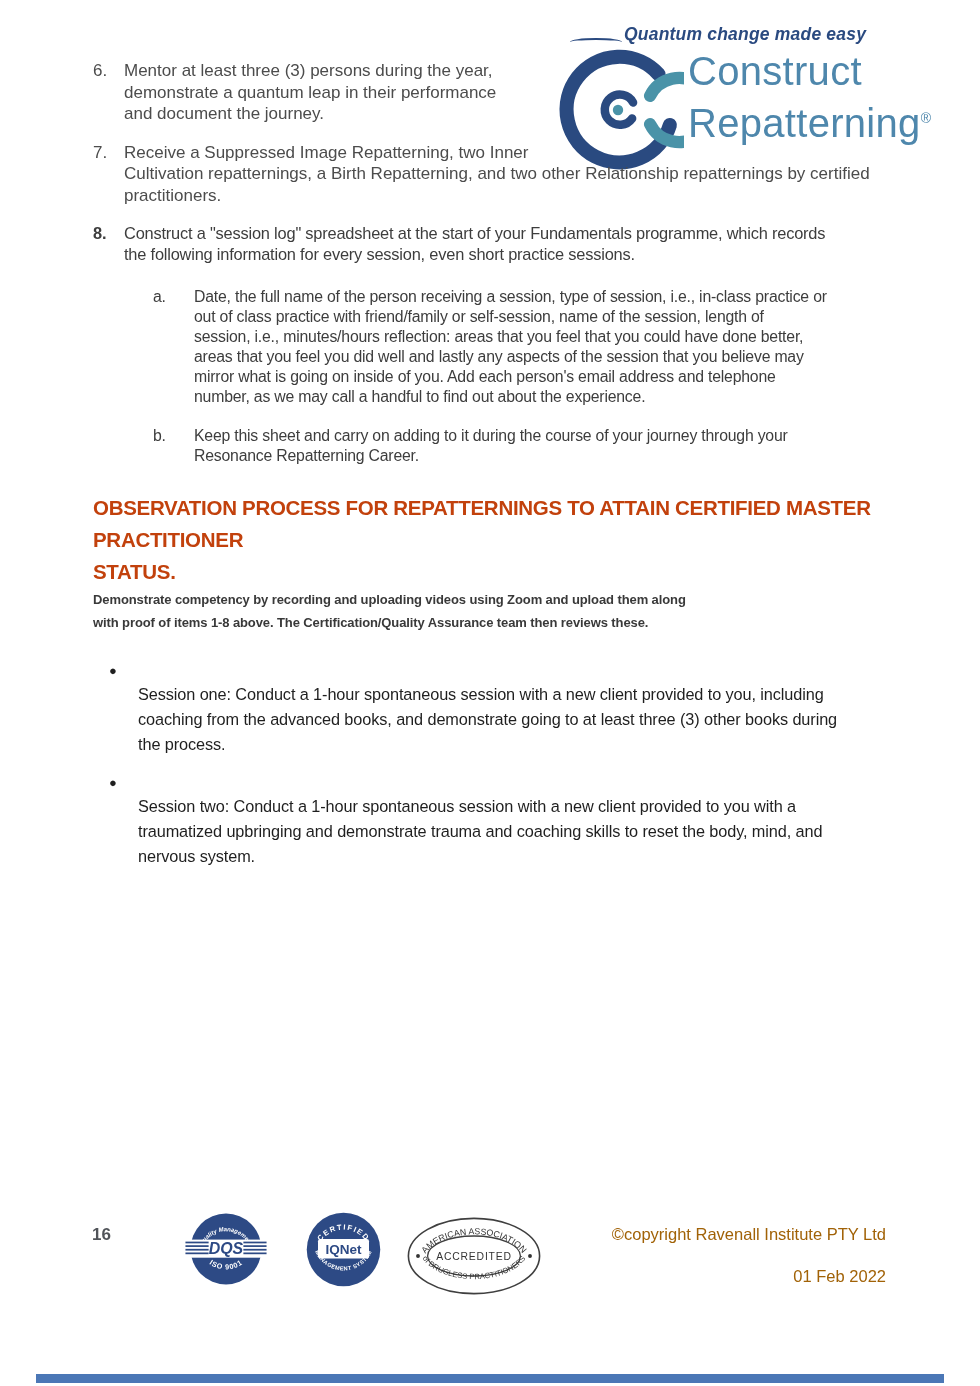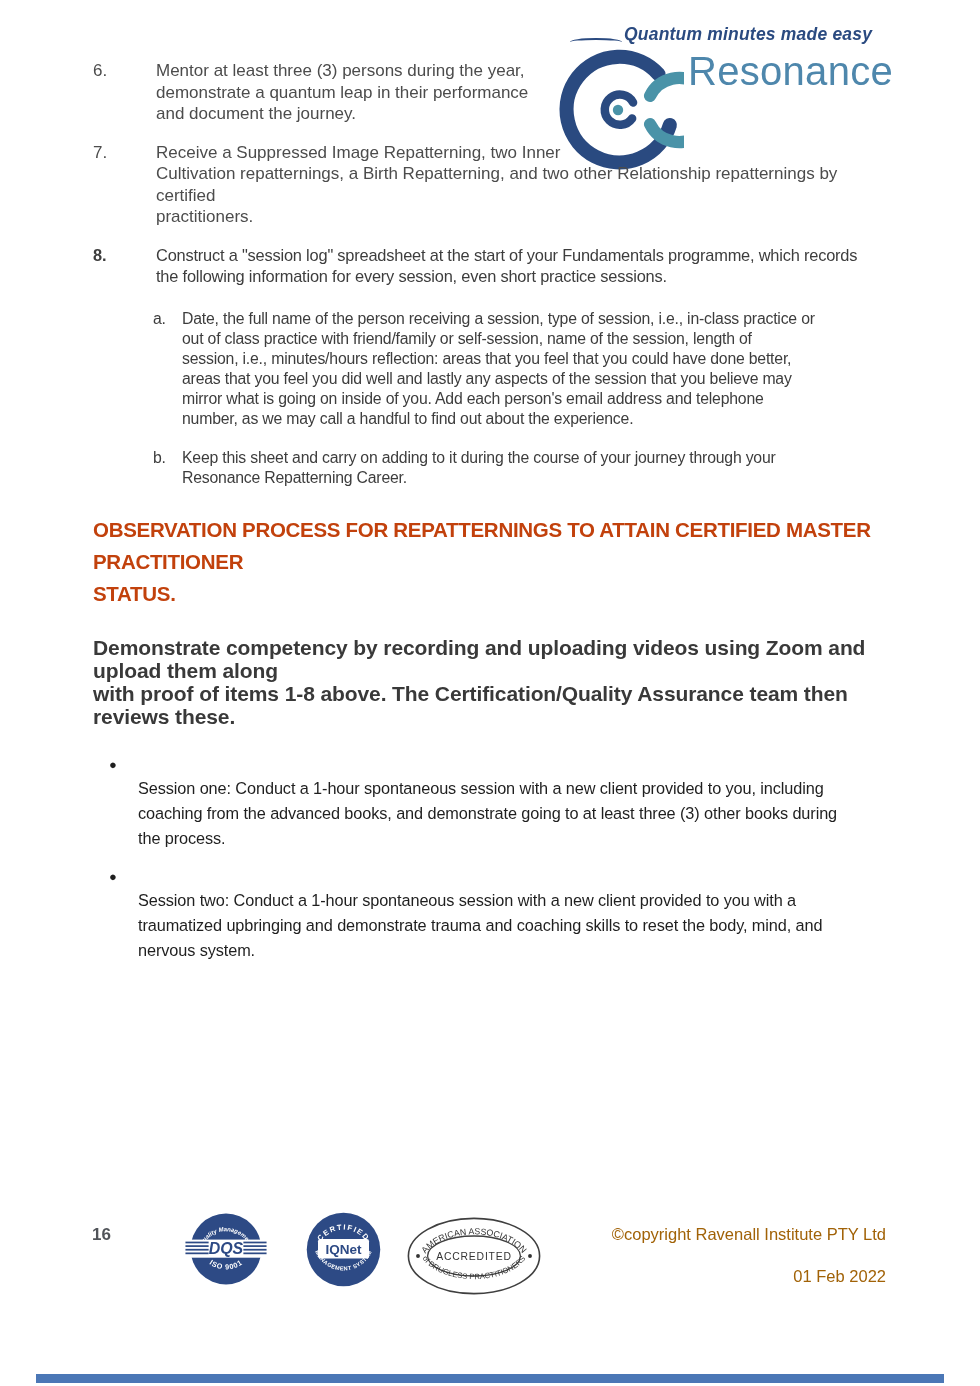--- a/index.html
+++ b/index.html
@@ -16,33 +16,33 @@
   .logo-spiral { position:absolute; left:2px; top:20px; width:132px; height:132px; }
   .logo-text { position:absolute; left:138px; top:24px; color:#4e87ac; font-size:40px;
                line-height:47px; letter-spacing:0.3px; white-space:nowrap; }
   .logo-reg { font-size:14px; vertical-align:14px; }
 
   
   .content { position:absolute; left:93px; top:60px; width:794px; }
 
   .nitem { display:flex; margin-bottom:17px; color:#4c4c4c; font-size:17px; line-height:21.5px; }
   .nitem .num { width:31px; flex:none; }
-  .nitem .txt { white-space:pre-line;margin-left:32px; }
+  .nitem .txt { white-space:pre-line; }
   .nitem.alt { font-size:16.4px; line-height:21px; color:#3d3d3d; letter-spacing:-0.2px; }
   .nitem.alt .num { font-weight:700; }
 
   .subitem { display:flex; margin-left:60px; margin-bottom:19px; font-size:15.8px;
              line-height:20px; color:#3d3d3d; letter-spacing:-0.2px; }
   .subitem .lbl { width:29px; flex:none; }
-  .subitem .txt { white-space:pre-line; }
+  .subitem .txt { white-space:pre-line;margin-left:12px; }
 
   .section-heading { margin-top:26px; font-size:20.5px; font-weight:700; color:#c2410c;
                      letter-spacing:-0.3px; line-height:32px; white-space:pre-line; }
 
-  .section-intro { margin-top:26px; font-weight:700; font-size:21px; line-height:23px;
+  .section-intro { font-weight:700; font-size:13px; line-height:23px;
                    color:#393939; white-space:pre-line; letter-spacing:-0.1px; }
 
   .bullets { margin:24px 0 0 16px; }
   .bullet { display:flex; margin-bottom:13px; font-size:16.3px; line-height:25px;
             color:#1f1f1f; letter-spacing:-0.1px; }
   .bullet .dot { width:29px; flex:none; font-size:13px; line-height:25px; }
   .bullet .txt { white-space:pre-line;margin-top:24px; }
 
   
   .footer { position:absolute; left:0; top:1205px; width:980px; height:120px; }
@@ -56,29 +56,30 @@
 
   .bottom-bar { position:absolute; left:36px; right:36px; bottom:3px; height:9px; background:#4b77b6; }
 </style>
 </head>
 <body>
 
 <div class="page">
 
   <div class="logo">
     <div class="logo-swoosh"></div>
-    <div class="logo-tagline">Quantum minutes made easy</div>
+    <div class="logo-tagline">Quantum change made easy</div>
     <svg class="logo-spiral" viewBox="0 0 140 140">
       <path d="M113,32 A56,56 0 1 0 125,86" fill="none" stroke="#2a4a80" stroke-width="15" stroke-linecap="round"></path>
       <path d="M104,85 A34,34 0 1 0 104,55" fill="none" stroke="#4a93a8" stroke-width="13" stroke-linecap="round"></path>
       <path d="M86,62 A16,16 0 1 0 85,79" fill="none" stroke="#2a4a80" stroke-width="9" stroke-linecap="round"></path>
       <circle cx="70" cy="70" r="5.5" fill="#4a93a8"></circle>
     </svg>
     <div class="logo-text">
-      <div>Resonance</div>
+      <div>Construct</div>
+      <div><span>Repatterning</span><span class="logo-reg">®</span></div>
     </div>
   </div>
 
   <div class="content">
 
     <div class="nitem">
       <span class="num">6.</span>
       <span class="txt">Mentor at least three (3) persons during the year,
 demonstrate a quantum leap in their performance
 and document the journey.</span>

